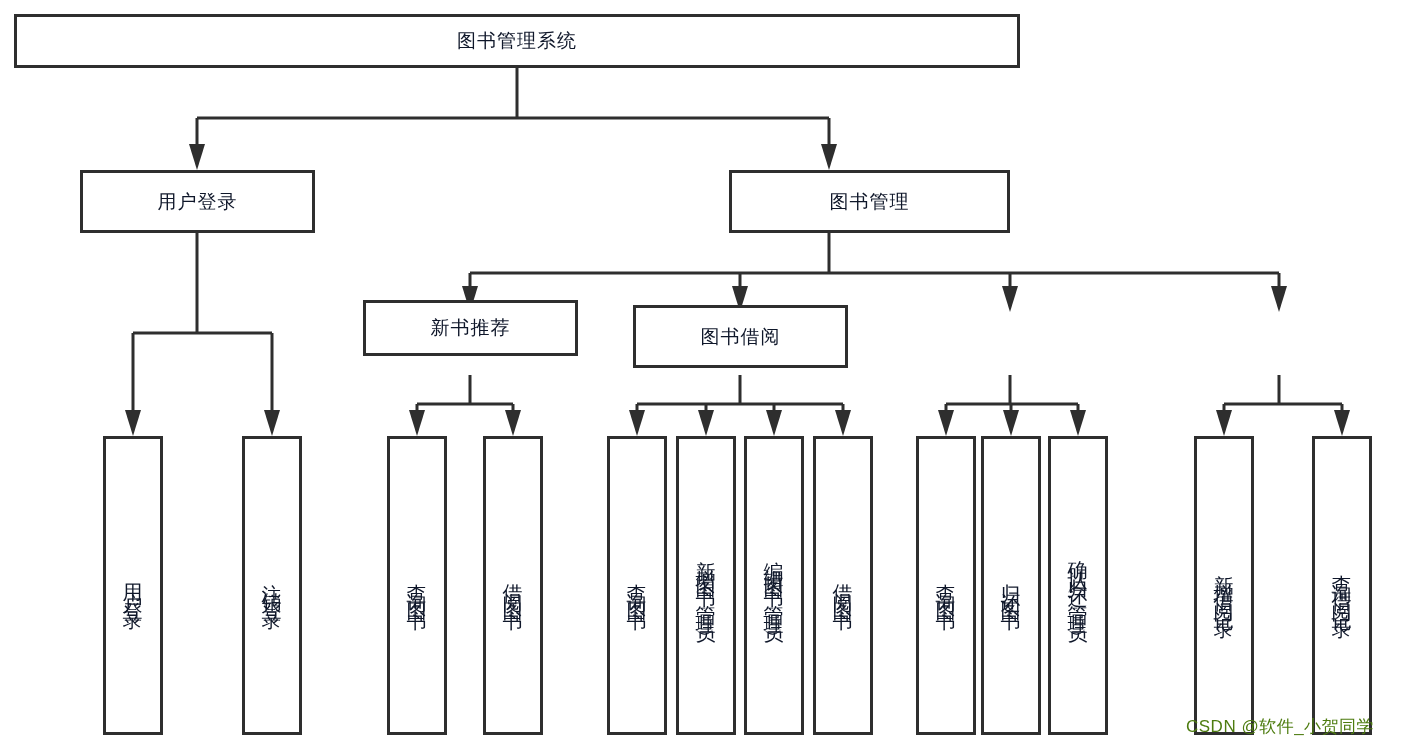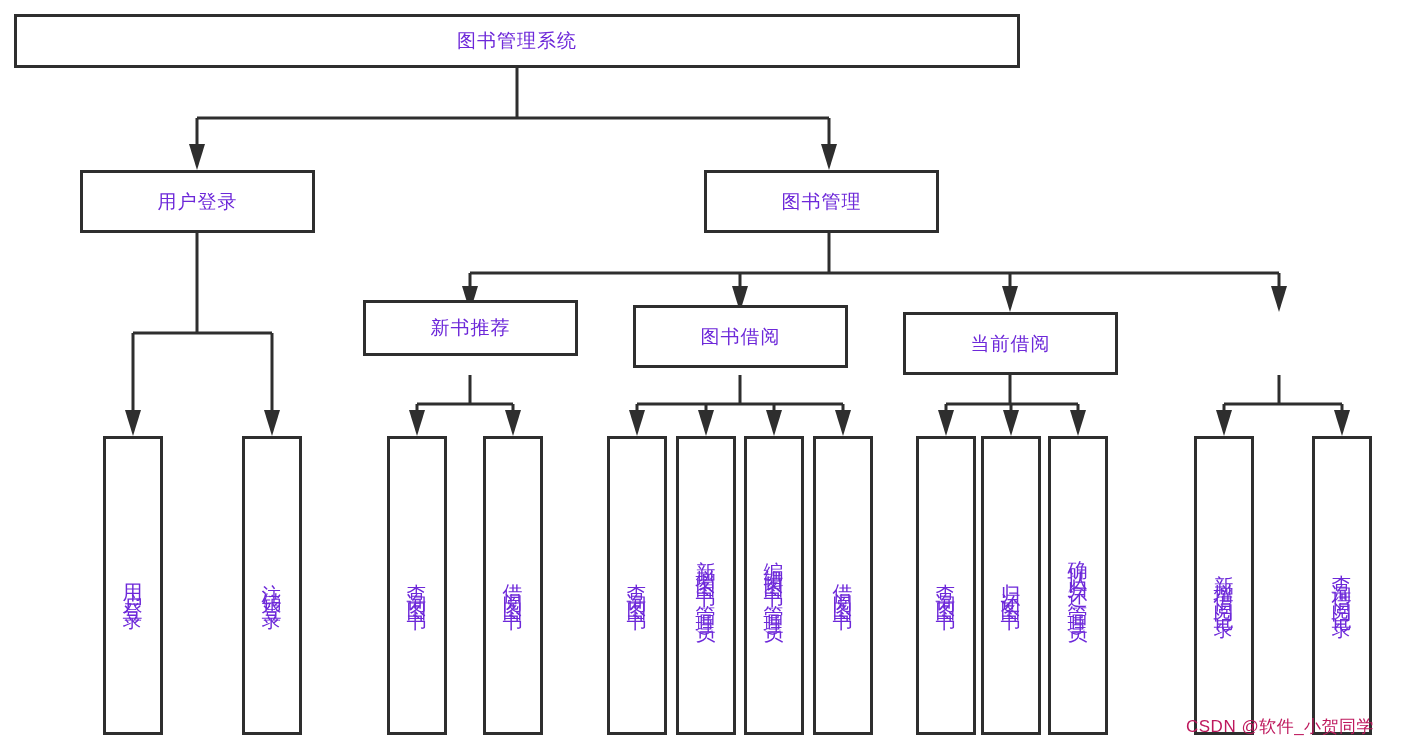--- a/index.html
+++ b/index.html
@@ -22,21 +22,21 @@
     z-index: 1;
   }
   .box {
     position: absolute;
     box-sizing: border-box;
     border: 3px solid #2e2e2e;
     background: #ffffff;
     display: flex;
     align-items: center;
     justify-content: center;
-    color: #6d28d9;
+    color: #0f172a;
     z-index: 2;
   }
   .box.h span {
     font-size: 19px;
     letter-spacing: 1px;
     white-space: nowrap;
   }
   .box.v {
     width: 60px;
     height: 299px;
@@ -48,21 +48,21 @@
     letter-spacing: 9px;
     line-height: 60px;
     white-space: nowrap;
   }
   .watermark {
     position: absolute;
     left: 1186px;
     top: 715px;
     z-index: 3;
     font-size: 17px;
-    color: #be185d;
+    color: #4d7c0f;
     white-space: nowrap;
     letter-spacing: 0.5px;
   }
 </style>
 </head>
 <body>
 
 <div class="stage">
 
   <svg class="connectors" width="1405" height="747" viewBox="0 0 1405 747">
@@ -105,32 +105,29 @@
     </g>
   </svg>
 
   <div class="box h" style="left:14px; top:14px; width:1006px; height:54px">
     <span>图书管理系统</span>
   </div>
 
   <div class="box h" style="left:80px; top:170px; width:235px; height:63px">
     <span>用户登录</span>
   </div>
-  <div class="box h" style="left:704px; top:170px; width:235px; height:63px">
+  <div class="box h" style="left:729px; top:170px; width:281px; height:63px">
     <span>图书管理</span>
   </div>
 
   <div class="box h" style="left:363px; top:300px; width:215px; height:56px">
     <span>新书推荐</span>
   </div>
   <div class="box h" style="left:633px; top:305px; width:215px; height:63px">
     <span>图书借阅</span>
-  </div>
-  <div class="box h" style="left:903px; top:312px; width:215px; height:63px">
-    <span>当前借阅</span>
   </div>
 
   <div class="box v" style="left:103px; top:436px">
     <span>用户登录</span>
   </div>
   <div class="box v" style="left:242px; top:436px">
     <span>注销登录</span>
   </div>
 
   <div class="box v" style="left:387px; top:436px">

